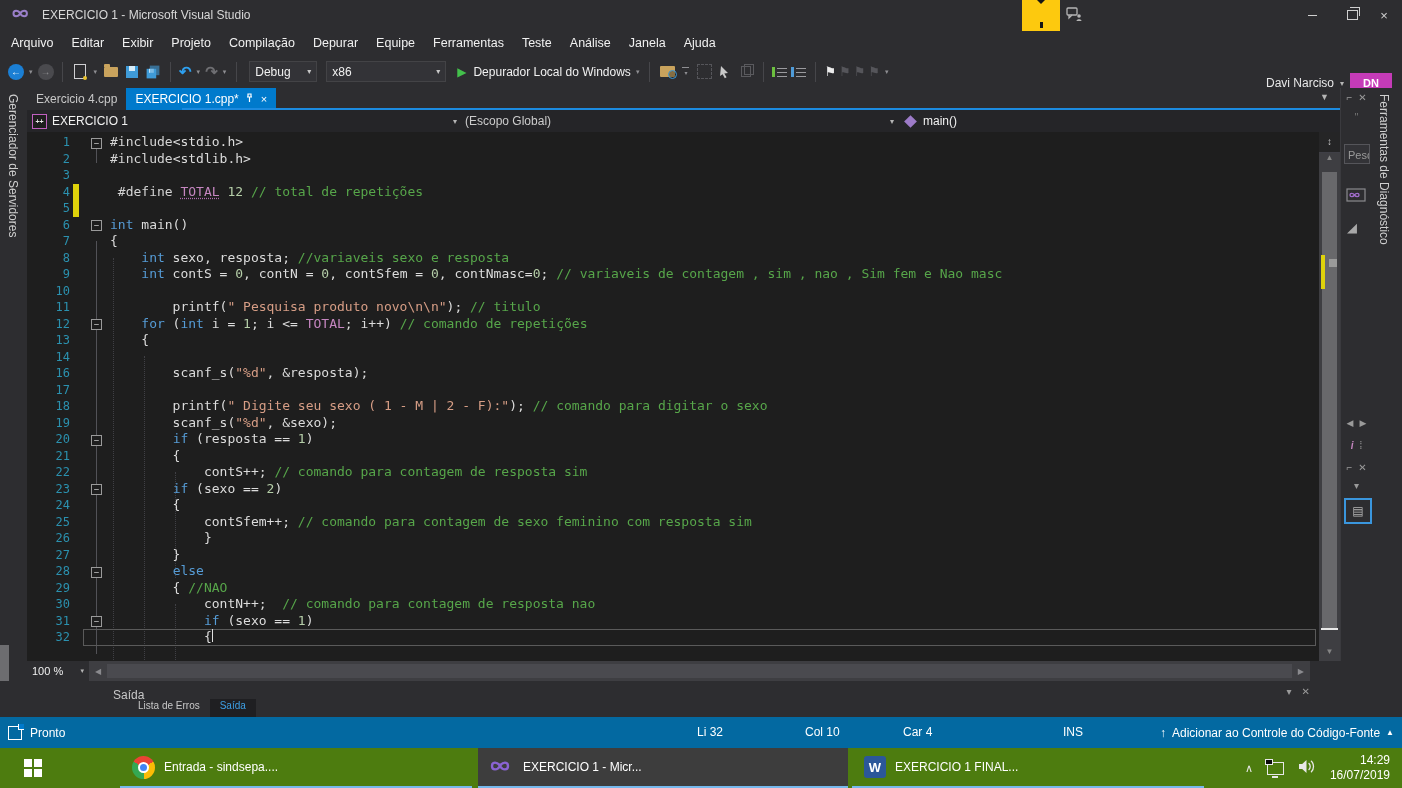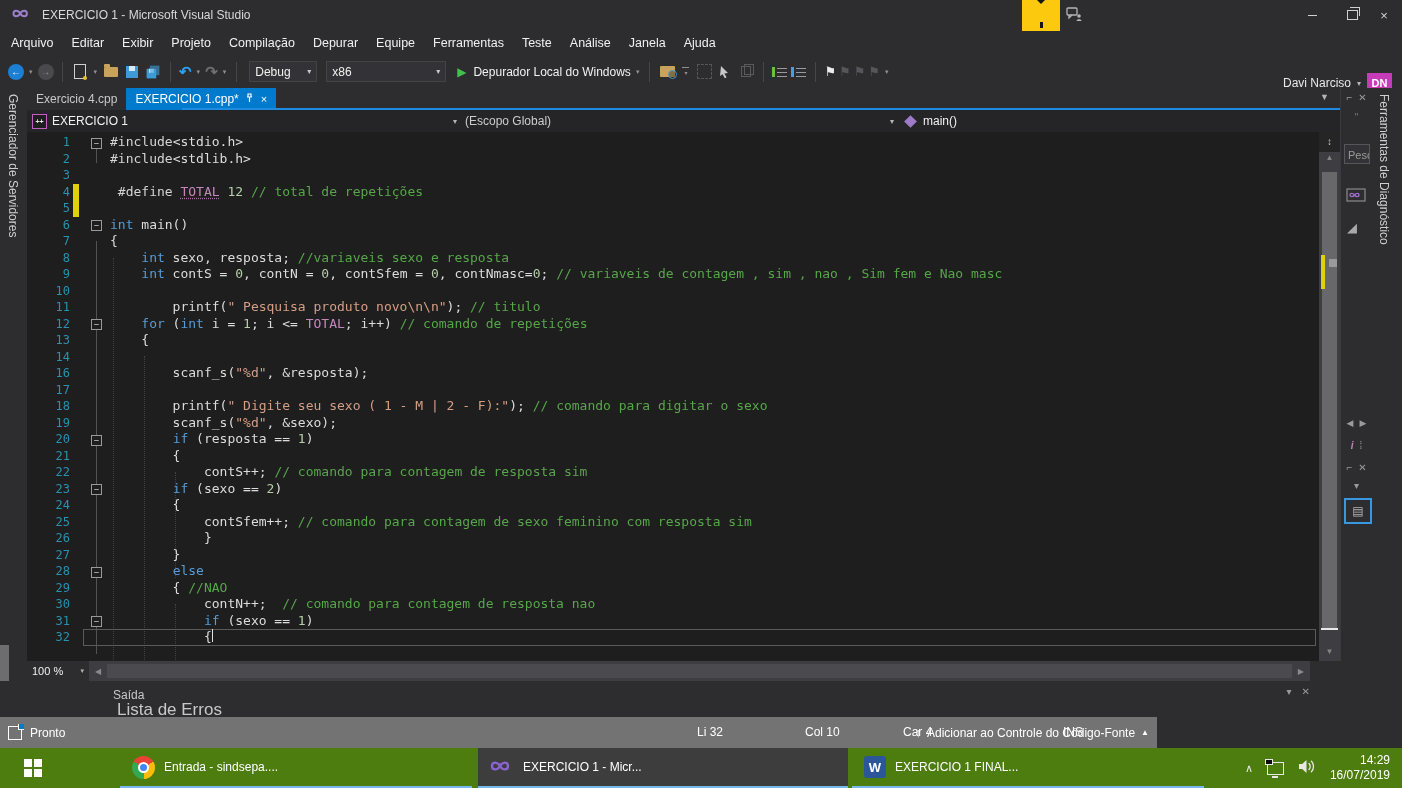--- a/index.html
+++ b/index.html
@@ -25,21 +25,21 @@
   .res-glyph::before{content:"";position:absolute;left:2px;top:-4px;width:9px;height:8px;border-top:1px solid #d0d0d0;border-right:1px solid #d0d0d0;}
   .min-glyph{width:9px;height:1px;background:#d0d0d0;}
 
   
   .menubar{left:0;top:30px;width:1402px;height:25px;display:flex;align-items:center;font-size:12.5px;}
   .menu-items{display:flex;padding-left:2px;}
   .menu-item{padding:3px 9px;color:#f1f1f1;cursor:pointer;}
   .user-area{position:absolute;right:10px;top:2px;display:flex;align-items:center;gap:6px;margin-top:41px;}
   .user-name{font-size:12px;color:#e8e8e8;cursor:pointer;}
   .caret{font-size:8px;color:#b5b5b5;}
-  .dn-badge{width:25px;height:20px;display:flex;align-items:center;justify-content:center;font-size:11px;font-weight:bold;color:#fff;cursor:pointer;}
+  .dn-badge{width:42px;height:20px;display:flex;align-items:center;justify-content:center;font-size:11px;font-weight:bold;color:#fff;cursor:pointer;}
 
   
   .toolbar{left:0;top:55px;width:1402px;height:33px;display:flex;align-items:center;padding-left:8px;box-sizing:border-box;}
   .tb{display:flex;align-items:center;gap:3px;}
   .tsep{width:1px;height:20px;background:#46464a;margin:0 5px;}
   .circ{width:16px;height:16px;border-radius:50%;display:flex;align-items:center;justify-content:center;font-size:10px;cursor:pointer;}
   .circ.back{background:#1b7fd4;color:#fff;}
   .circ.fwd{background:#4a4a4e;color:#8f8f93;}
   .tinycaret{font-size:7px;color:#8f8f93;margin:0 2px;cursor:pointer;}
   .icon16{width:18px;height:18px;display:flex;align-items:center;justify-content:center;cursor:pointer;position:relative;}
@@ -131,26 +131,26 @@
   .zoom-combo .cc{margin-left:auto;font-size:7px;color:#b5b5b5;}
   .harrow{color:#8a8a8e;font-size:8px;padding:0 6px;cursor:pointer;}
   .htrack{flex:1;height:20px;position:relative;cursor:pointer;}
   .hthumb{position:absolute;left:0;top:3px;height:14px;width:100%;background:#4a4a4f;}
 
   
   .bpanel{left:0;top:681px;width:1402px;height:36px;background:#2d2d30;}
   .bp-header{position:absolute;left:0;top:0;width:1402px;height:18px;overflow:hidden;}
   .bp-title{position:absolute;left:113px;top:7px;font-size:12px;color:#c8c8c8;}
   .bp-btns{position:absolute;right:92px;top:5px;color:#9a9a9a;font-size:10px;display:flex;gap:10px;}
-  .bp-tabs{position:absolute;left:107px;top:18px;display:flex;font-size:17px;height:18px;flex-direction:column;}
+  .bp-tabs{position:absolute;left:128px;top:18px;display:flex;font-size:10px;height:18px;}
   .ptab{padding:1px 10px;color:#c8c8c8;cursor:pointer;}
   .ptab.active{background:#1f1f22;color:#3ea0e5;}
 
   
-  .statusbar{left:0;top:717px;width:1157px;height:31px;background:#737373;font-size:12px;color:#fff;}
+  .statusbar{left:0;top:717px;width:1402px;height:31px;background:#0369a1;font-size:12px;color:#fff;}
   .sb-left{position:absolute;left:8px;top:0;height:31px;display:flex;align-items:center;gap:8px;}
   .sb-ico{width:12px;height:12px;border:1.5px solid #fff;position:relative;}
   .sb-ico::after{content:"";position:absolute;right:-3px;top:-3px;width:5px;height:5px;background:#007acc;border-left:1.5px solid #fff;border-bottom:1.5px solid #fff;}
   .sb-field{position:absolute;top:8px;}
   .f-li{left:697px;} .f-col{left:805px;} .f-car{left:903px;} .f-ins{left:1063px;}
   .sb-right{position:absolute;right:8px;top:0;height:31px;display:flex;align-items:center;gap:6px;cursor:pointer;}
   .sb-right .up{font-size:12px;} .sb-right .tri{font-size:8px;}
 
   
   .taskbar{left:0;top:748px;width:1402px;height:40px;background:#4d7c0f;}

